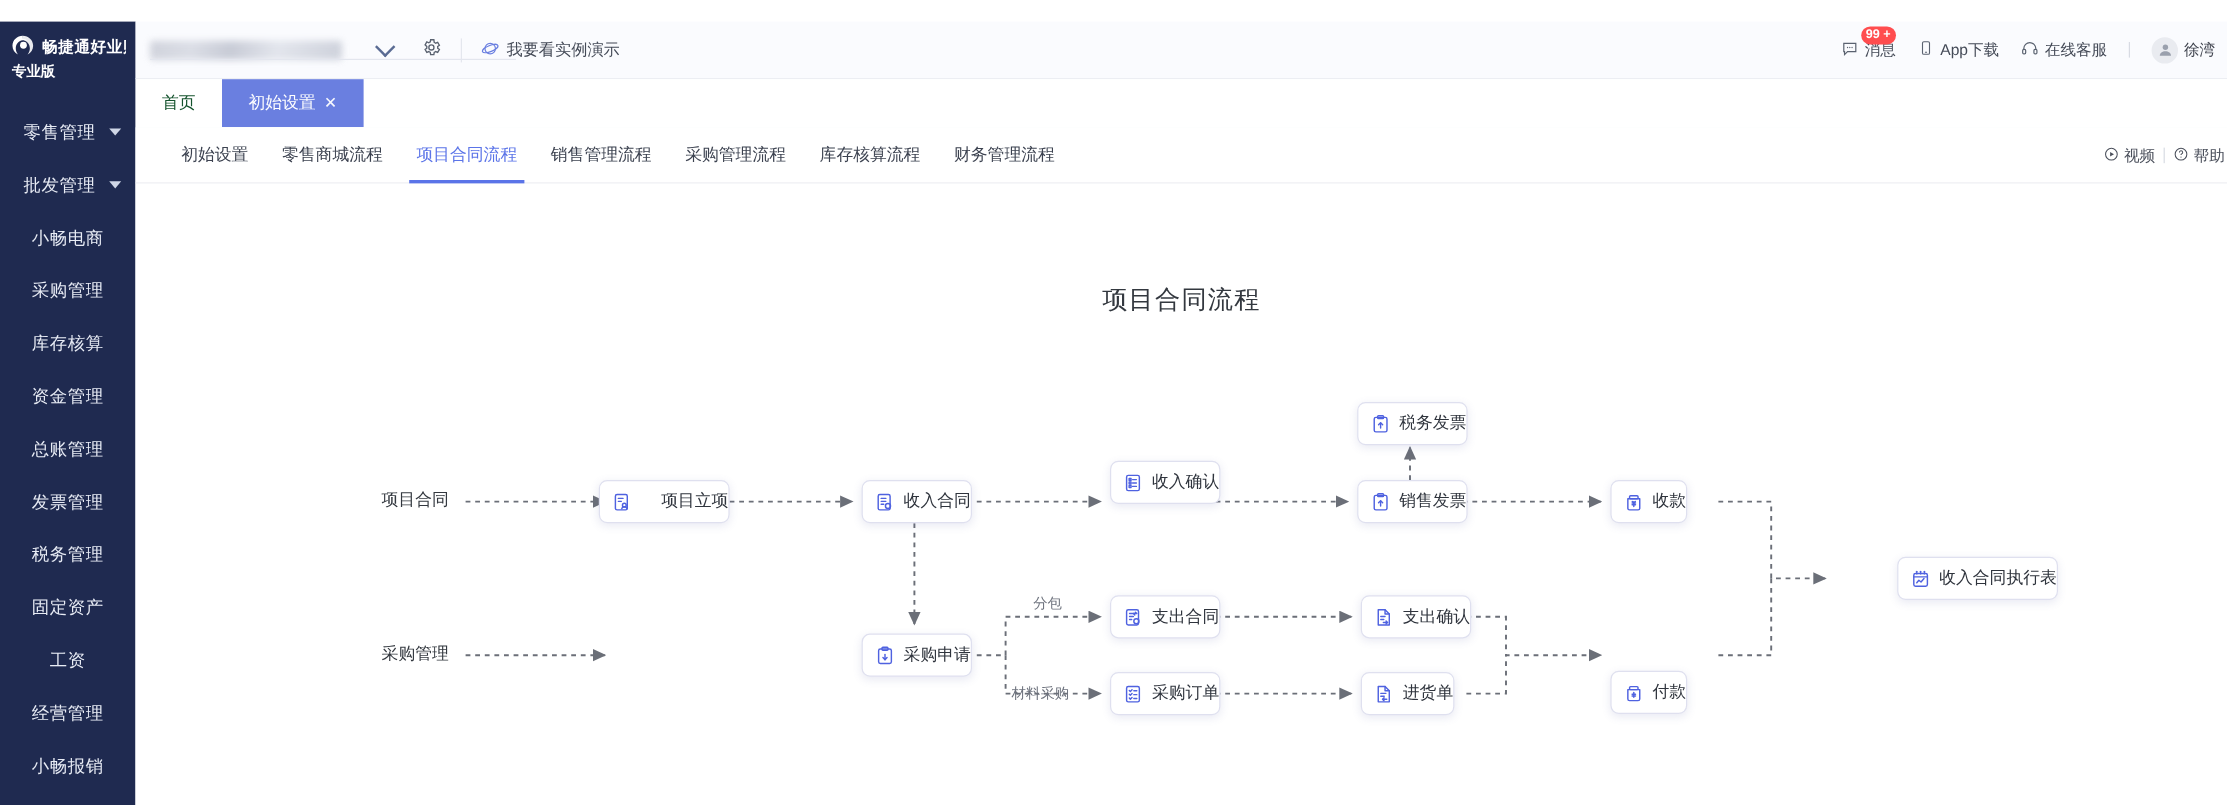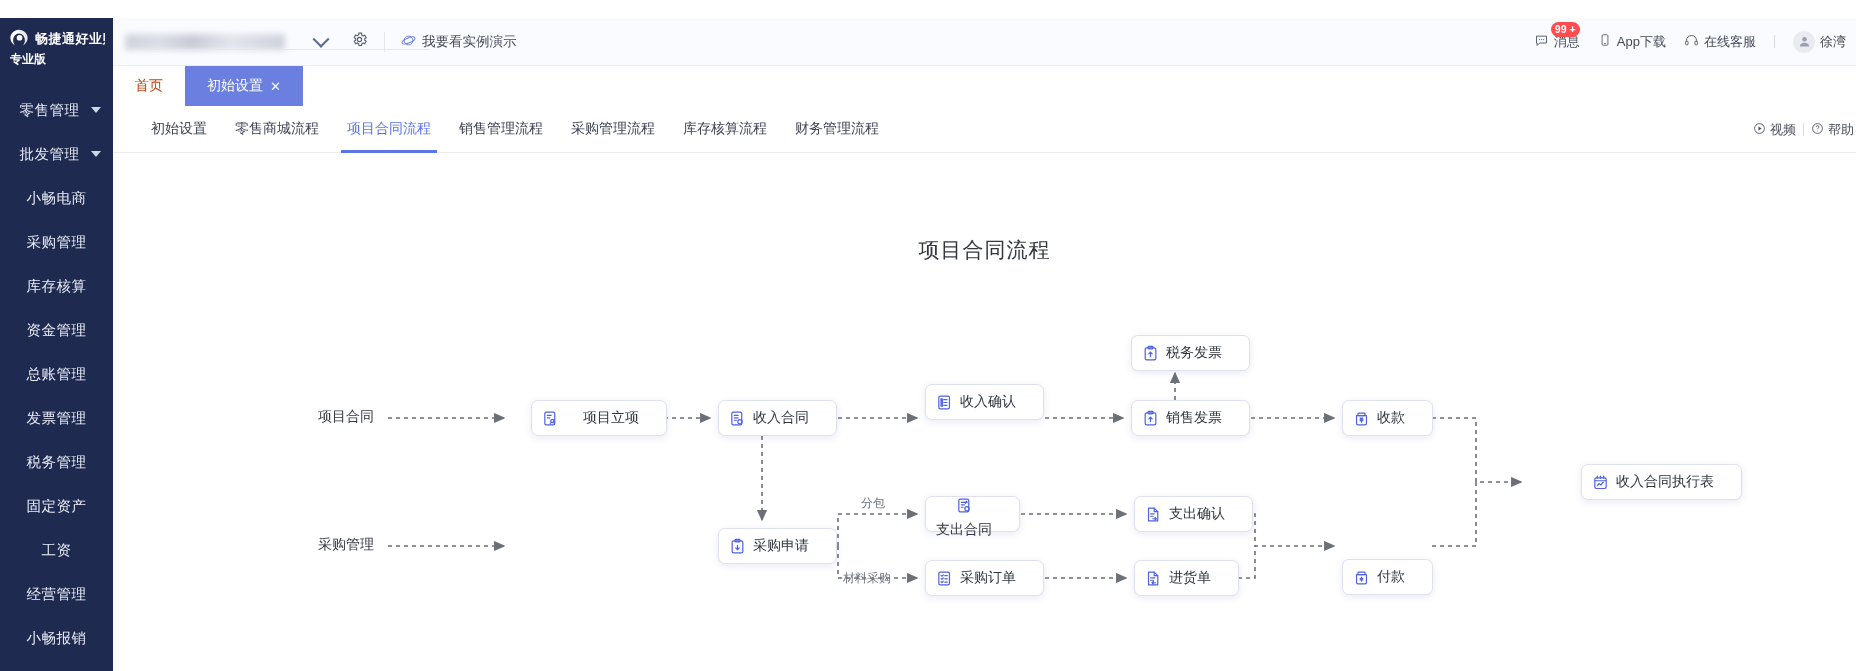--- a/index.html
+++ b/index.html
@@ -79,21 +79,21 @@
   }
   .user-name { font-size: 13px; color: #3b3f4a; max-width: 26px; overflow: hidden; white-space: nowrap; }
 
   
   .tabstrip {
     position: absolute; left: 113px; top: 66px; right: 0; height: 40px;
     background: #ffffff; display: flex; align-items: stretch;
   }
   .btab {
     display: flex; align-items: center; justify-content: center; gap: 7px;
-    padding: 0 22px; font-size: 14px; color: #c2410c; cursor: pointer;
+    padding: 0 22px; font-size: 14px; color: #14532d; cursor: pointer;
   }
   .btab.active { background: #6a7fe0; color: #ffffff; }
   .btab .x { font-size: 13px; opacity: .95; cursor: pointer; }
 
   
   .page { position: absolute; left: 113px; top: 106px; right: 0; bottom: 0; background: #f3f4f8; }
   .modtabs {
     position: relative; height: 47px; background: #ffffff;
     display: flex; align-items: center; padding-left: 24px;
     border-bottom: 1px solid #ececf1;
@@ -119,21 +119,21 @@
   .flow-title {
     position: absolute; left: 0; right: 0; top: 83px; text-align: center;
     font-size: 21px; color: #33383f; letter-spacing: 1px;
   }
   #flow-svg { position: absolute; left: 0; top: 0; }
 
   .node {
     position: absolute; height: 36px; background: #ffffff;
     border: 1px solid #dfe0ef; border-radius: 7px;
     box-shadow: 0 2px 7px rgba(96,104,170,.14);
-    display: flex; align-items: center; gap: 7px; padding: 0 27px 0 10px;
+    display: flex; align-items: center; gap: 7px; padding: 0 0 0 10px;
     font-size: 14px; color: #2f343d; white-space: nowrap; cursor: pointer;
   }
   .node .ni { width: 17px; height: 17px; flex: 0 0 17px; display:block; }
   .rowlabel {
     position: absolute; font-size: 14px; color: #33383f; white-space: nowrap;
   }
   .edgelabel {
     position: absolute; font-size: 12px; color: #6d727d; white-space: nowrap;
   }
 </style>
@@ -366,21 +366,21 @@
           <path d="M1319 393 L1363 393 L1363 329"></path>
         </g>
       </svg>
       <div id="labels">
           <div class="rowlabel" style="left: 205px; top: 255px;">项目合同</div>
           <div class="rowlabel" style="left: 205px; top: 383px;">采购管理</div>
           <div class="edgelabel" style="left: 748px; top: 342px;">分包</div>
           <div class="edgelabel" style="left: 730px; top: 417px;">材料采购</div>
         </div>
       <div id="nodes">
-          <div class="node" style="left: 418px; top: 247px; gap: 24px;">
+          <div class="node" style="left: 386px; top: 247px; gap: 24px;">
             <span style="display: flex;">
               <svg class="ni" viewBox="0 0 24 24" fill="none" stroke="#4f62e0" stroke-width="1.7" stroke-linecap="round" stroke-linejoin="round">
                 <rect x="4" y="3" width="14" height="18" rx="2"></rect>
                 <line x1="7.5" y1="7.5" x2="13" y2="7.5"></line>
                 <line x1="7.5" y1="11" x2="11" y2="11"></line>
                 <circle cx="14.5" cy="15.5" r="2.2"></circle>
                 <path d="M11.5 19.5c.3-1.5 1.5-2.2 3-2.2s2.7.7 3 2.2"></path>
               </svg>
             </span>
             <span>项目立项</span>
@@ -463,21 +463,21 @@
             <span style="display: flex;">
               <svg class="ni" viewBox="0 0 24 24" fill="none" stroke="#4f62e0" stroke-width="1.7" stroke-linecap="round" stroke-linejoin="round">
                 <rect x="4.5" y="4" width="15" height="17" rx="2"></rect>
                 <rect x="8.5" y="2" width="7" height="3.4" rx="1"></rect>
                 <path d="M12 10.5v6"></path>
                 <path d="M9.6 14.1L12 16.5l2.4-2.4"></path>
               </svg>
             </span>
             <span>采购申请</span>
           </div>
-          <div class="node" style="left: 812px; top: 343px; flex-direction: column;">
+          <div class="node" style="left: 812px; top: 343px;">
             <span style="display: flex;">
               <svg class="ni" viewBox="0 0 24 24" fill="none" stroke="#4f62e0" stroke-width="1.7" stroke-linecap="round" stroke-linejoin="round">
                 <rect x="4" y="3" width="14" height="18" rx="2"></rect>
                 <line x1="7.5" y1="7.5" x2="13" y2="7.5"></line>
                 <line x1="7.5" y1="11" x2="12" y2="11"></line>
                 <line x1="7.5" y1="14.5" x2="10" y2="14.5"></line>
                 <path d="M12 7.5h4l-1.6-1.6M12 7.5l1.6 1.6"></path>
                 <circle cx="15.5" cy="16.5" r="3"></circle>
               </svg>
             </span>

